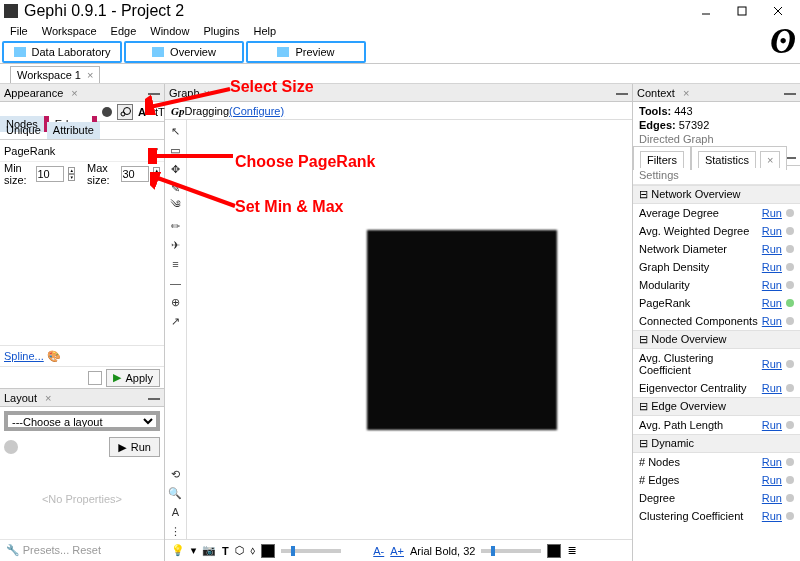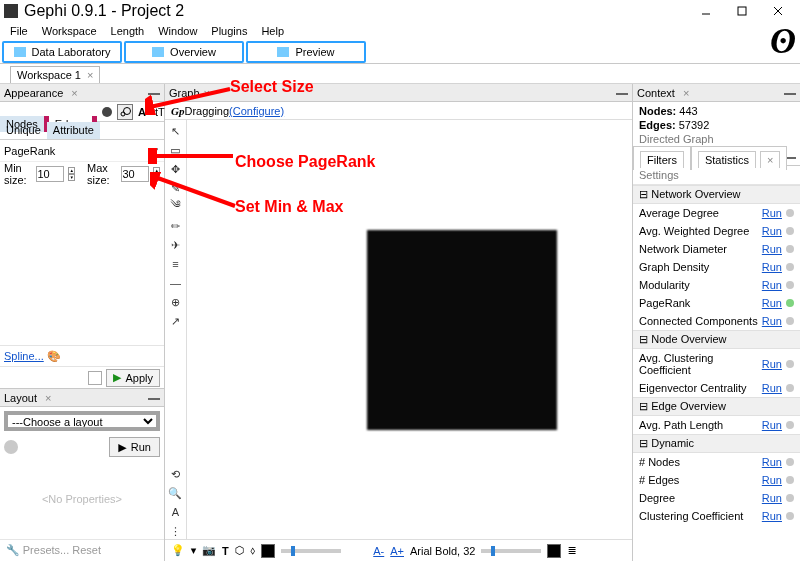--- a/index.html
+++ b/index.html
@@ -118,21 +118,21 @@
           <line x1="1" y1="1" x2="9" y2="9" stroke="#000"></line>
           <line x1="9" y1="1" x2="1" y2="9" stroke="#000"></line>
         </svg>
       </div>
   </div>
 </div>
 
 <div class="menubar">
   <span>File</span>
   <span>Workspace</span>
-  <span>Length</span>
+  <span>Edge</span>
   <span>Window</span>
   <span>Plugins</span>
   <span>Help</span>
 </div>
 
 <div class="maintabs">
   <div class="maintab">
       <div class="ticon"></div>
       <span>Data Laboratory</span>
     </div>
@@ -301,21 +301,21 @@
     </div>
   </div>
 
   <div class="right">
     <div class="panel-head">
       <span>Context</span>
         <span class="closex">×</span>
         <div class="mini"></div>
     </div>
     <div class="ctx-body">
-      <div><b>Nodes:</b> <span>443</span></div>
+      <div><b>Tools:</b> <span>443</span></div>
       <div><b>Edges:</b> <span>57392</span></div>
       <div style="color:#777">Directed Graph</div>
     </div>
     <div class="tabpair">
       <span>
           <span>Filters</span>
         </span>
       <span>
           <span>Statistics</span>
           <span class="closex">×</span>

